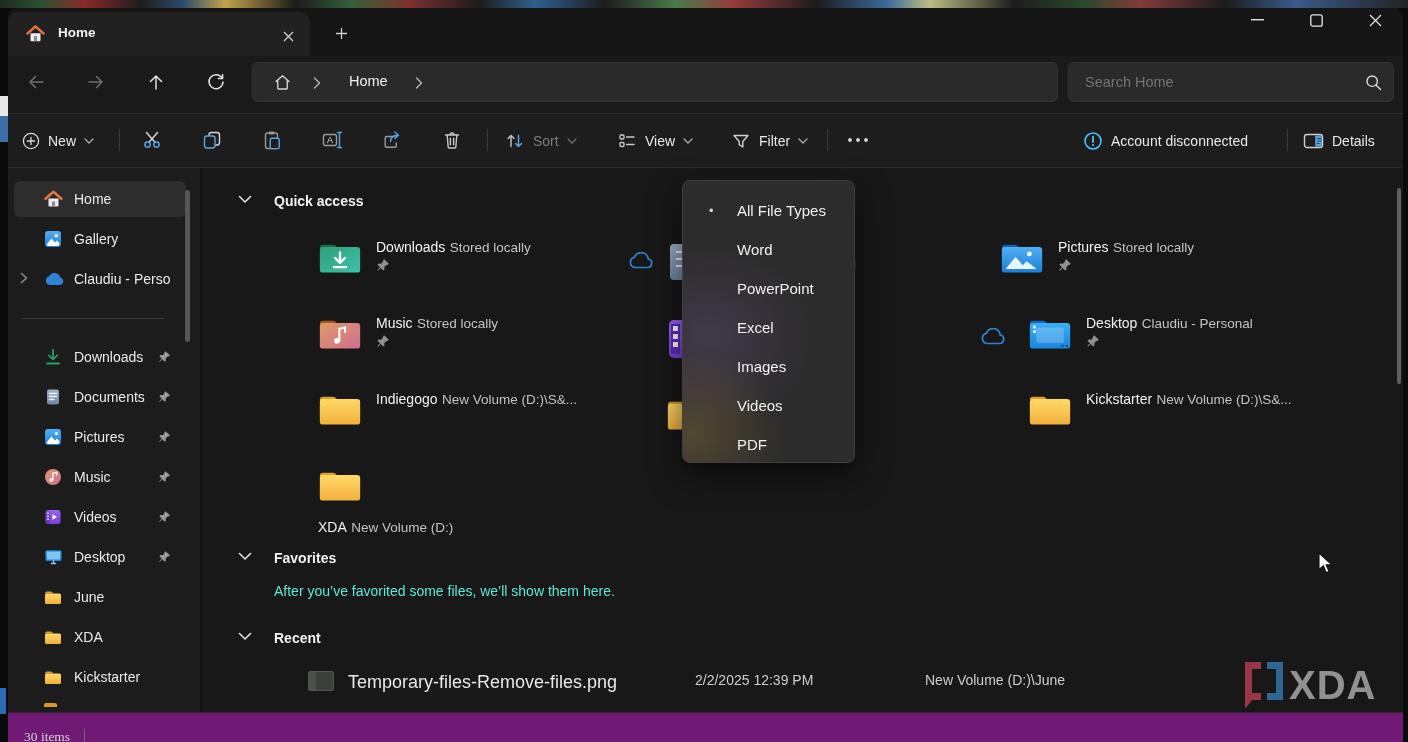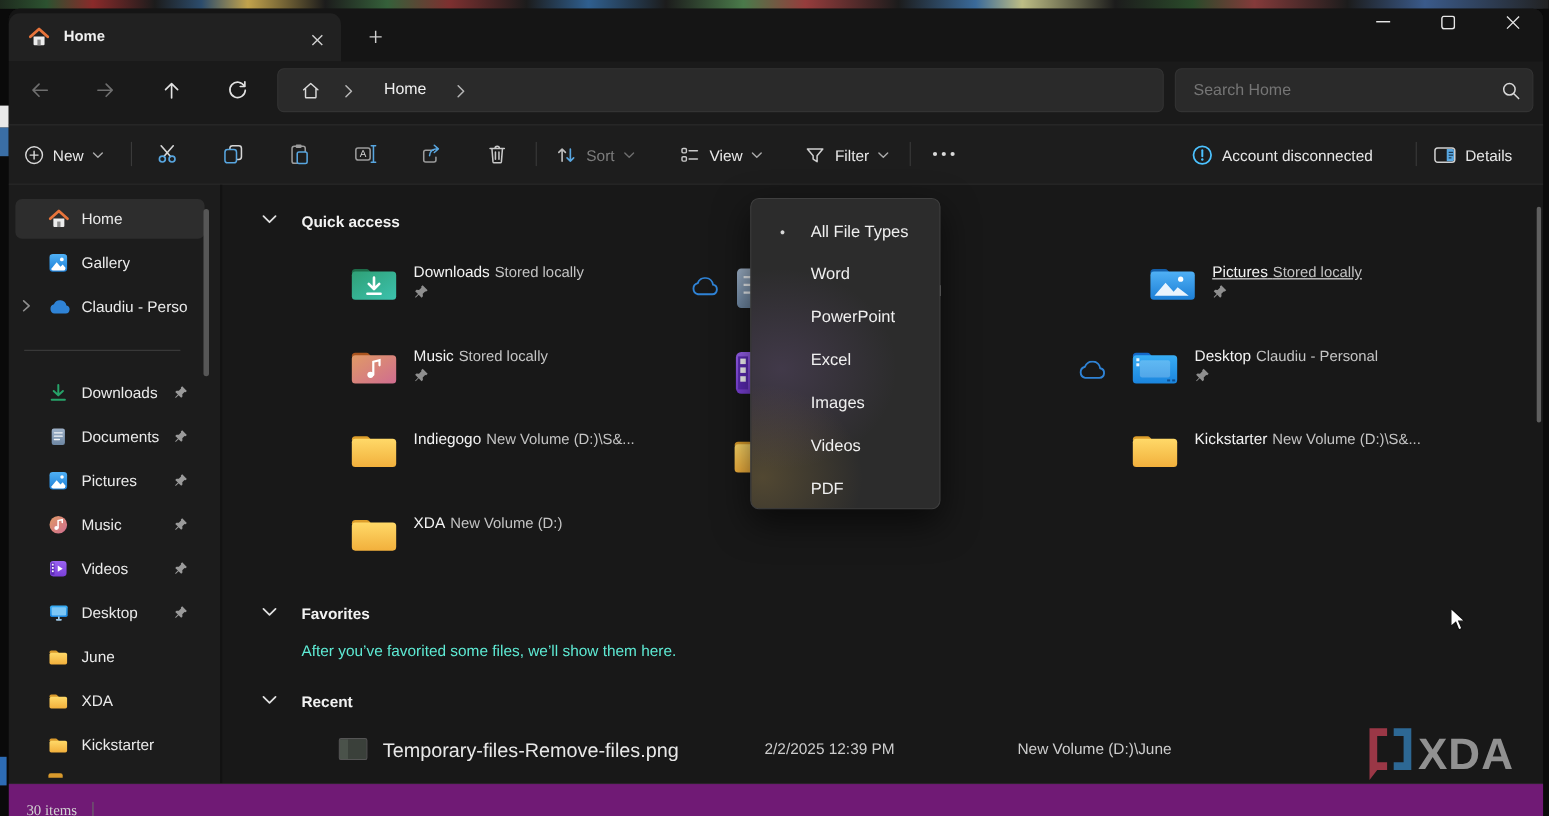--- a/index.html
+++ b/index.html
@@ -494,21 +494,21 @@
 <div class="qa-item" style="left:318px;top:390px;">
   <svg width="44" height="38" viewBox="0 0 48 40">
       <path d="M2 10 a3.5 3.5 0 0 1 3.5 -3.5 h11 a3.5 3.5 0 0 1 2.6 1.2 L21.5 10.5 H2 Z" fill="#dd9e2b"></path>
       <rect x="2" y="9" width="44" height="28" rx="3.5" fill="url(#g-yel)"></rect>
     </svg>
   <div class="qa-text">
     <span class="qa-name">Indiegogo</span>
     <span class="qa-cap">New Volume (D:)\S&amp;...</span>
   </div>
 </div>
-<div class="qa-item" style="left:318px;top:466px;">
+<div class="qa-item" style="left:318px;top:466px;flex-direction:column;">
   <svg width="44" height="38" viewBox="0 0 48 40">
       <path d="M2 10 a3.5 3.5 0 0 1 3.5 -3.5 h11 a3.5 3.5 0 0 1 2.6 1.2 L21.5 10.5 H2 Z" fill="#dd9e2b"></path>
       <rect x="2" y="9" width="44" height="28" rx="3.5" fill="url(#g-yel)"></rect>
     </svg>
   <div class="qa-text">
     <span class="qa-name">XDA</span>
     <span class="qa-cap">New Volume (D:)</span>
   </div>
 </div>
 
@@ -533,21 +533,21 @@
     </svg>
 </div>
 <div class="clip" style="left:666px;top:394px;width:17px;height:42px;">
   <svg width="44" height="40" viewBox="0 0 48 40">
       <path d="M2 10 a3.5 3.5 0 0 1 3.5 -3.5 h11 a3.5 3.5 0 0 1 2.6 1.2 L21.5 10.5 H2 Z" fill="#dd9e2b"></path>
       <rect x="2" y="9" width="44" height="28" rx="3.5" fill="url(#g-yel)"></rect>
     </svg>
 </div>
 <span class="abs" style="left:853px;top:257px;font-size:13.5px;color:#d8d8d8;">l</span>
 
-<div class="qa-item" style="left:1044px;top:238px;text-decoration:underline;">
+<div class="qa-item" style="left:1000px;top:238px;">
   <svg width="44" height="38" viewBox="0 0 48 40">
       <path d="M2 10 a3.5 3.5 0 0 1 3.5 -3.5 h11 a3.5 3.5 0 0 1 2.6 1.2 L21.5 10.5 H2 Z" fill="#135ea9"></path>
       <rect x="2" y="9" width="44" height="28" rx="3.5" fill="url(#g-pic)"></rect>
       <circle cx="32" cy="16.5" r="2.6" fill="#fff"></circle>
       <path d="M6 33 L17 20 L25 29 L29 24.5 L40 33 Z" fill="#eaf4fd"></path>
     </svg>
   <div class="qa-text">
     <span class="qa-name">Pictures</span>
     <span class="qa-cap">Stored locally</span>
     <span class="qa-pin"><svg width="14" height="14" viewBox="0 0 16 16">

